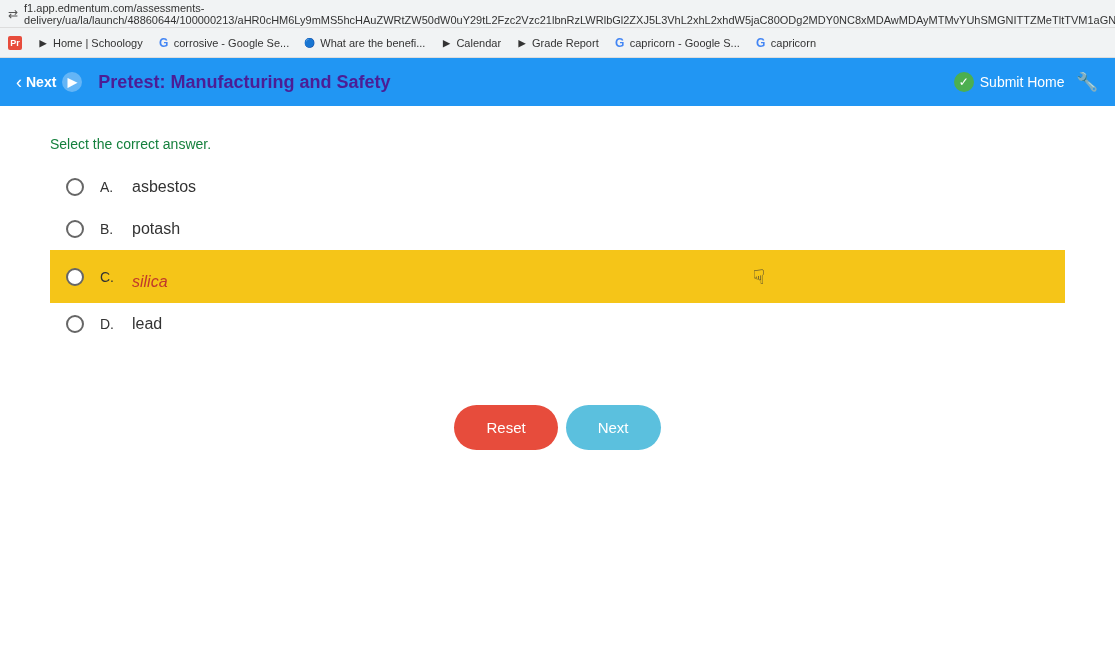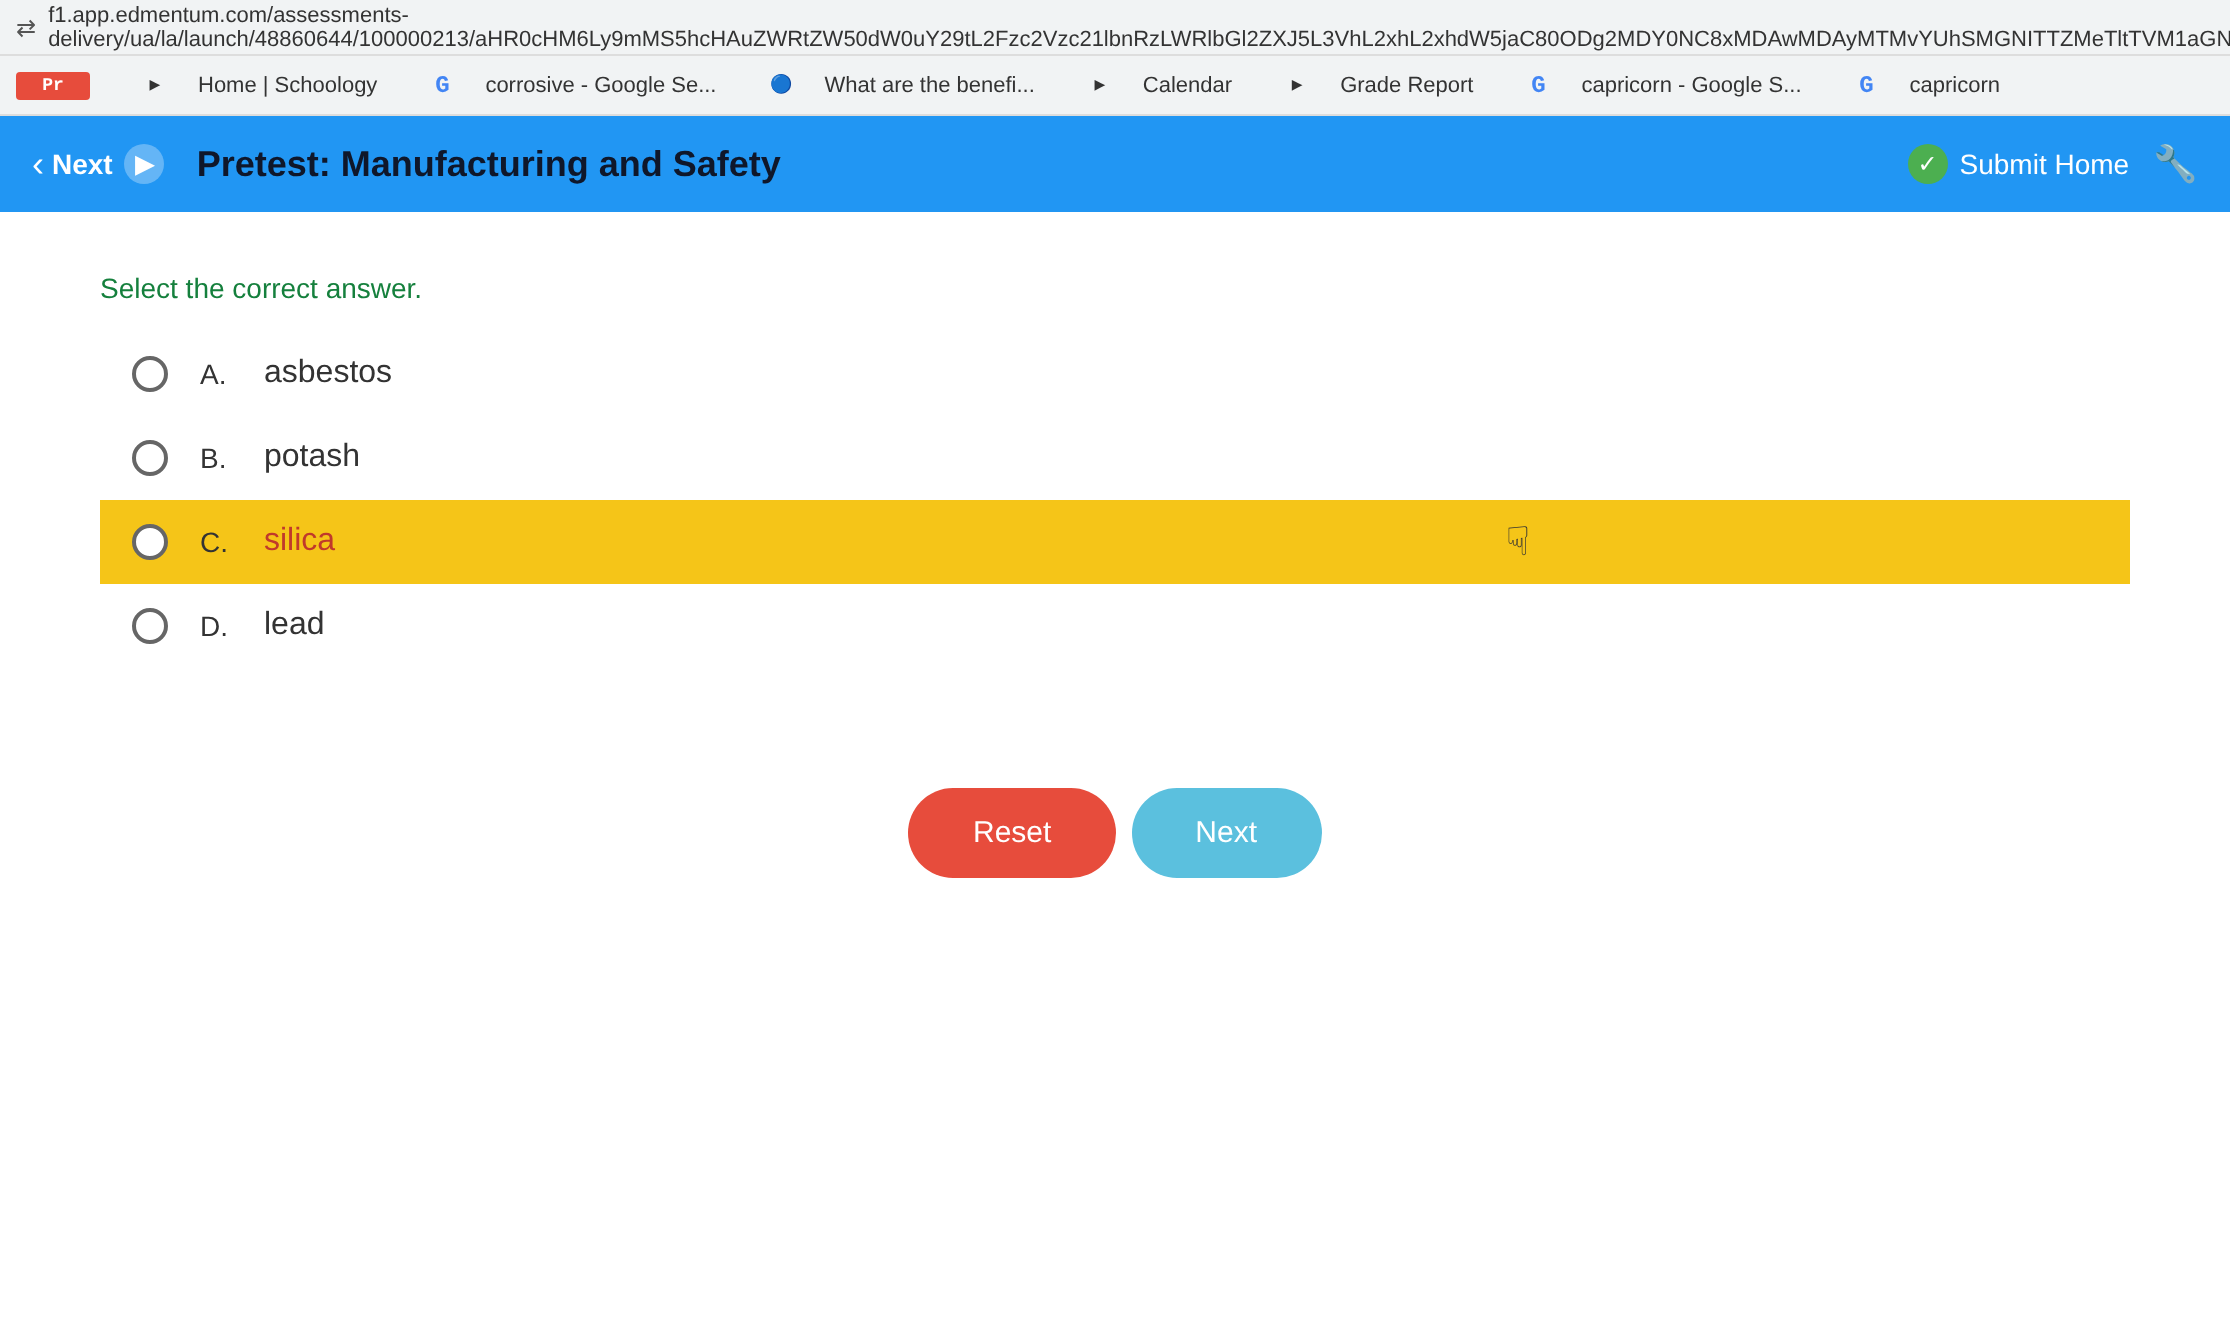--- a/index.html
+++ b/index.html
@@ -43,29 +43,28 @@
     }
     .bookmark-item {
       display: flex;
       align-items: center;
       gap: 3px;
       white-space: nowrap;
       cursor: pointer;
       color: #333;
     }
     .bookmark-icon {
-      width: 37px;
+      width: 14px;
       height: 14px;
       border-radius: 2px;
       display: inline-flex;
       align-items: center;
       justify-content: center;
       font-size: 9px;
       font-weight: bold;
-      font-family: Liberation Mono, monospace;
     }
     .bm-pr { background: #e74c3c; color: white; }
     .bm-blue { color: #4285f4; font-size: 12px; }
 
     
     .nav-bar {
       background: #2196F3;
       height: 48px;
       display: flex;
       align-items: center;
@@ -95,21 +94,21 @@
       border-radius: 50%;
       background: rgba(255,255,255,0.3);
       display: flex;
       align-items: center;
       justify-content: center;
       font-size: 12px;
     }
     .nav-title {
       font-size: 18px;
       font-weight: bold;
-      color: #0f172a;
+      color: #4c1d95;
       flex: 1;
     }
     .submit-btn {
       display: flex;
       align-items: center;
       gap: 6px;
       background: transparent;
       border: none;
       color: white;
       font-size: 14px;
@@ -200,20 +199,22 @@
       margin-right: 16px;
       min-width: 16px;
     }
 
     .answer-option .answer-text {
       font-size: 16px;
     }
 
     .answer-option.selected .answer-text {
       color: #c0392b;
+      font-style: italic;
+      margin-top: 11px;
     }
 
     
     .cursor-indicator {
       position: absolute;
       right: 300px;
       top: 50%;
       transform: translateY(-50%);
       font-size: 20px;
       pointer-events: none;

